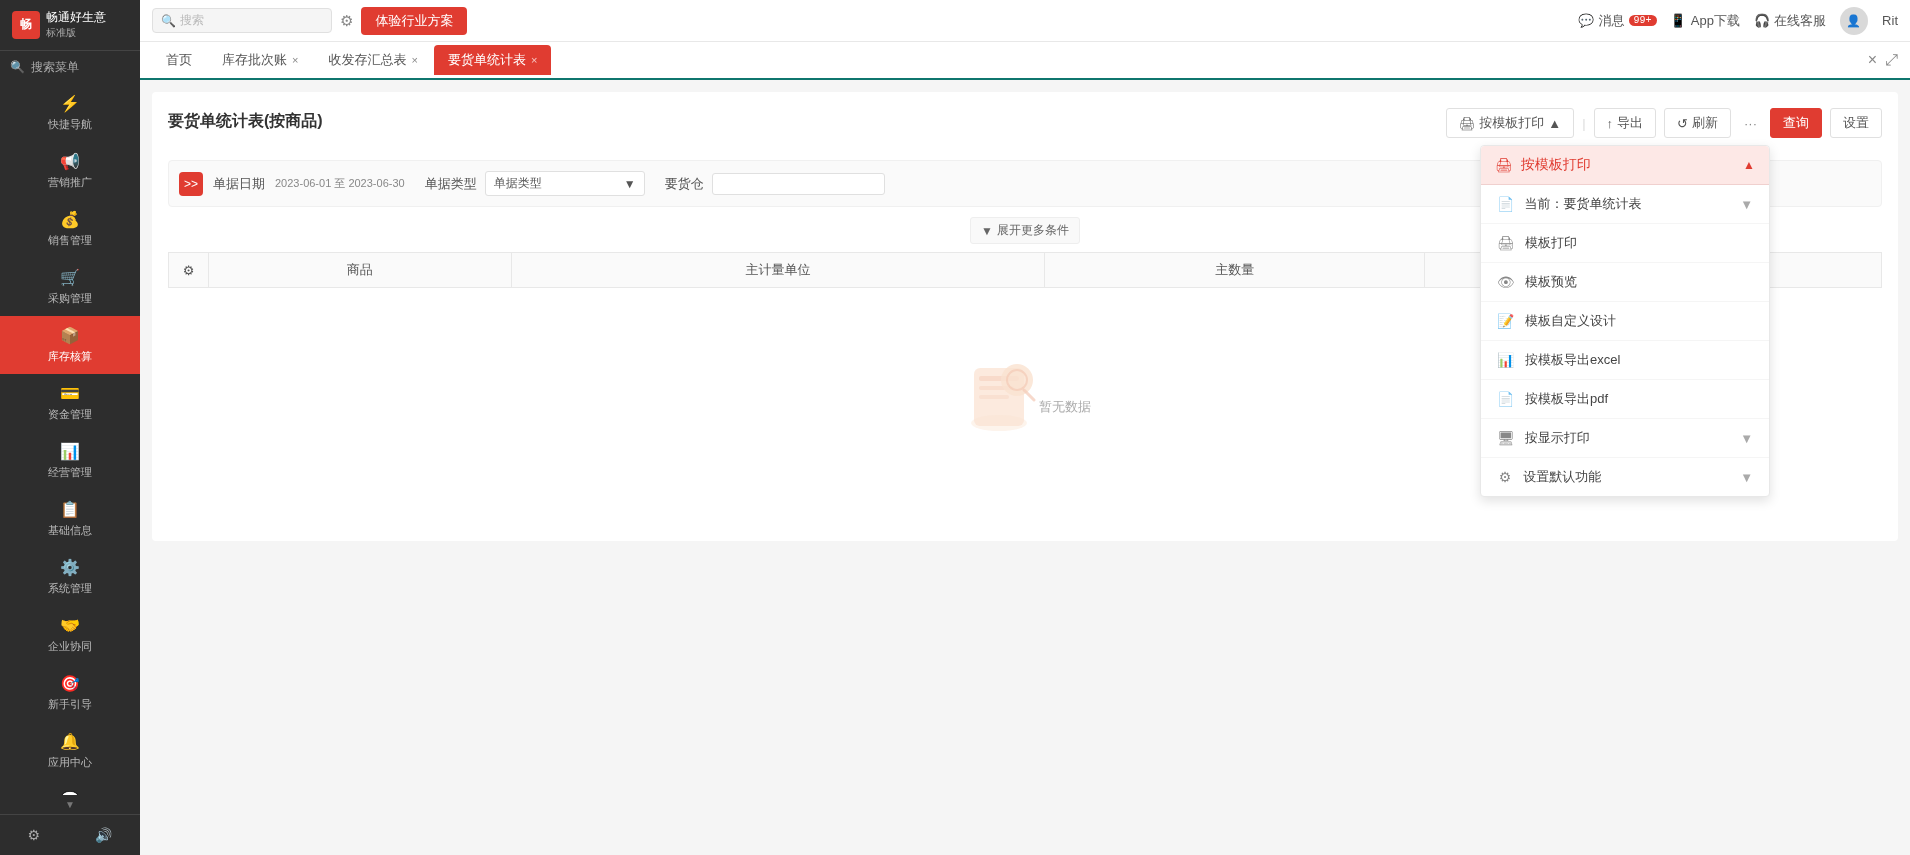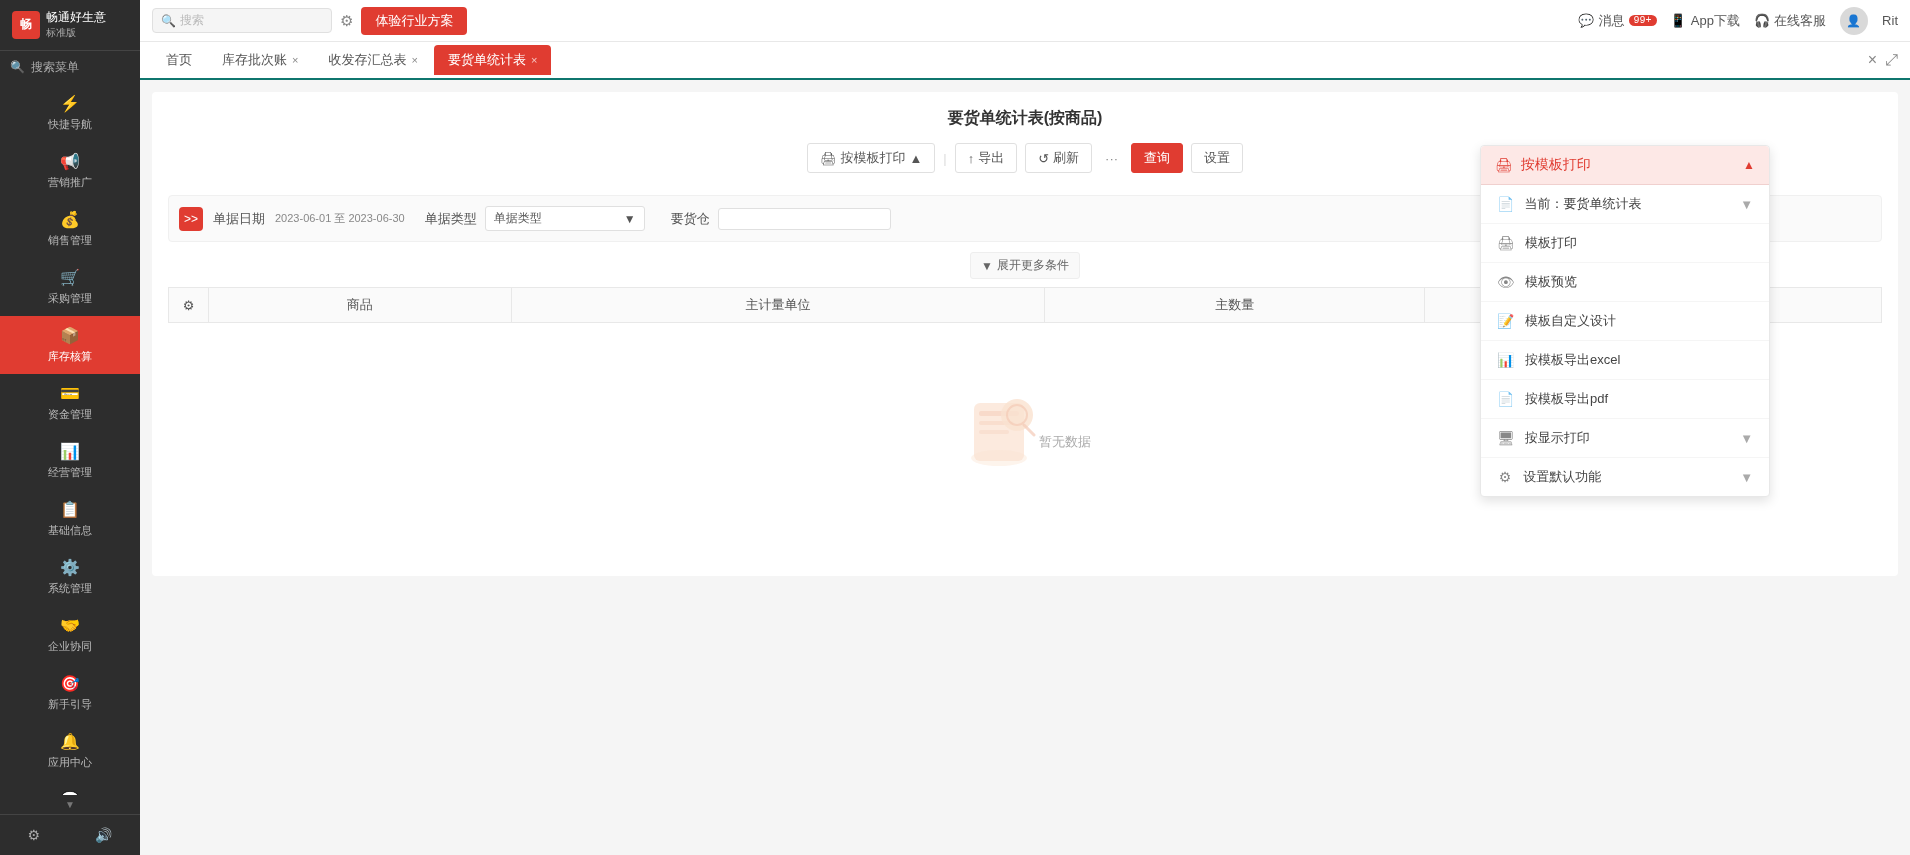--- a/index.html
+++ b/index.html
@@ -414,21 +414,21 @@
     </div>
     <div class="tabbar-actions">
       <button class="tabbar-action-btn">×</button>
       <button class="tabbar-action-btn">⤢</button>
     </div>
   </div>
 
   <div class="content">
     <div class="page-content">
 
-      <div style="display:flex; align-items:center; justify-content:space-between; margin-bottom:12px;flex-direction:column;">
+      <div style="display:flex; align-items:center; justify-content:space-between; margin-bottom:12px;">
         <h2 class="page-title">要货单统计表(按商品)</h2>
         <div class="action-bar">
           <button class="action-btn">
             <span>🖨</span>
             <span>按模板打印</span>
             <span>▲</span>
           </button>
           <span style="color:#ddd;">|</span>
           <button class="action-btn">
             <span>↑</span>
@@ -452,21 +452,21 @@
         <button class="filter-expand-btn">&gt;&gt;</button>
         <span class="filter-label">单据日期</span>
         <span class="date-range-text">2023-06-01 至 2023-06-30</span>
         <div style="display:flex;align-items:center;gap:8px;margin-left:10px;">
           <span class="filter-label">单据类型</span>
           <div class="filter-select">
             <span>单据类型</span>
             <span style="margin-left:auto;">▼</span>
           </div>
         </div>
-        <div style="display:flex;align-items:center;gap:8px;margin-left:16px;">
+        <div style="display:flex;align-items:center;gap:8px;margin-left:10px;">
           <span class="filter-label">要货仓</span>
           <input class="filter-input" type="text" style="">
         </div>
       </div>
 
       <div class="expand-more-btn">
         <span>▼</span>
         <span>展开更多条件</span>
       </div>
 

